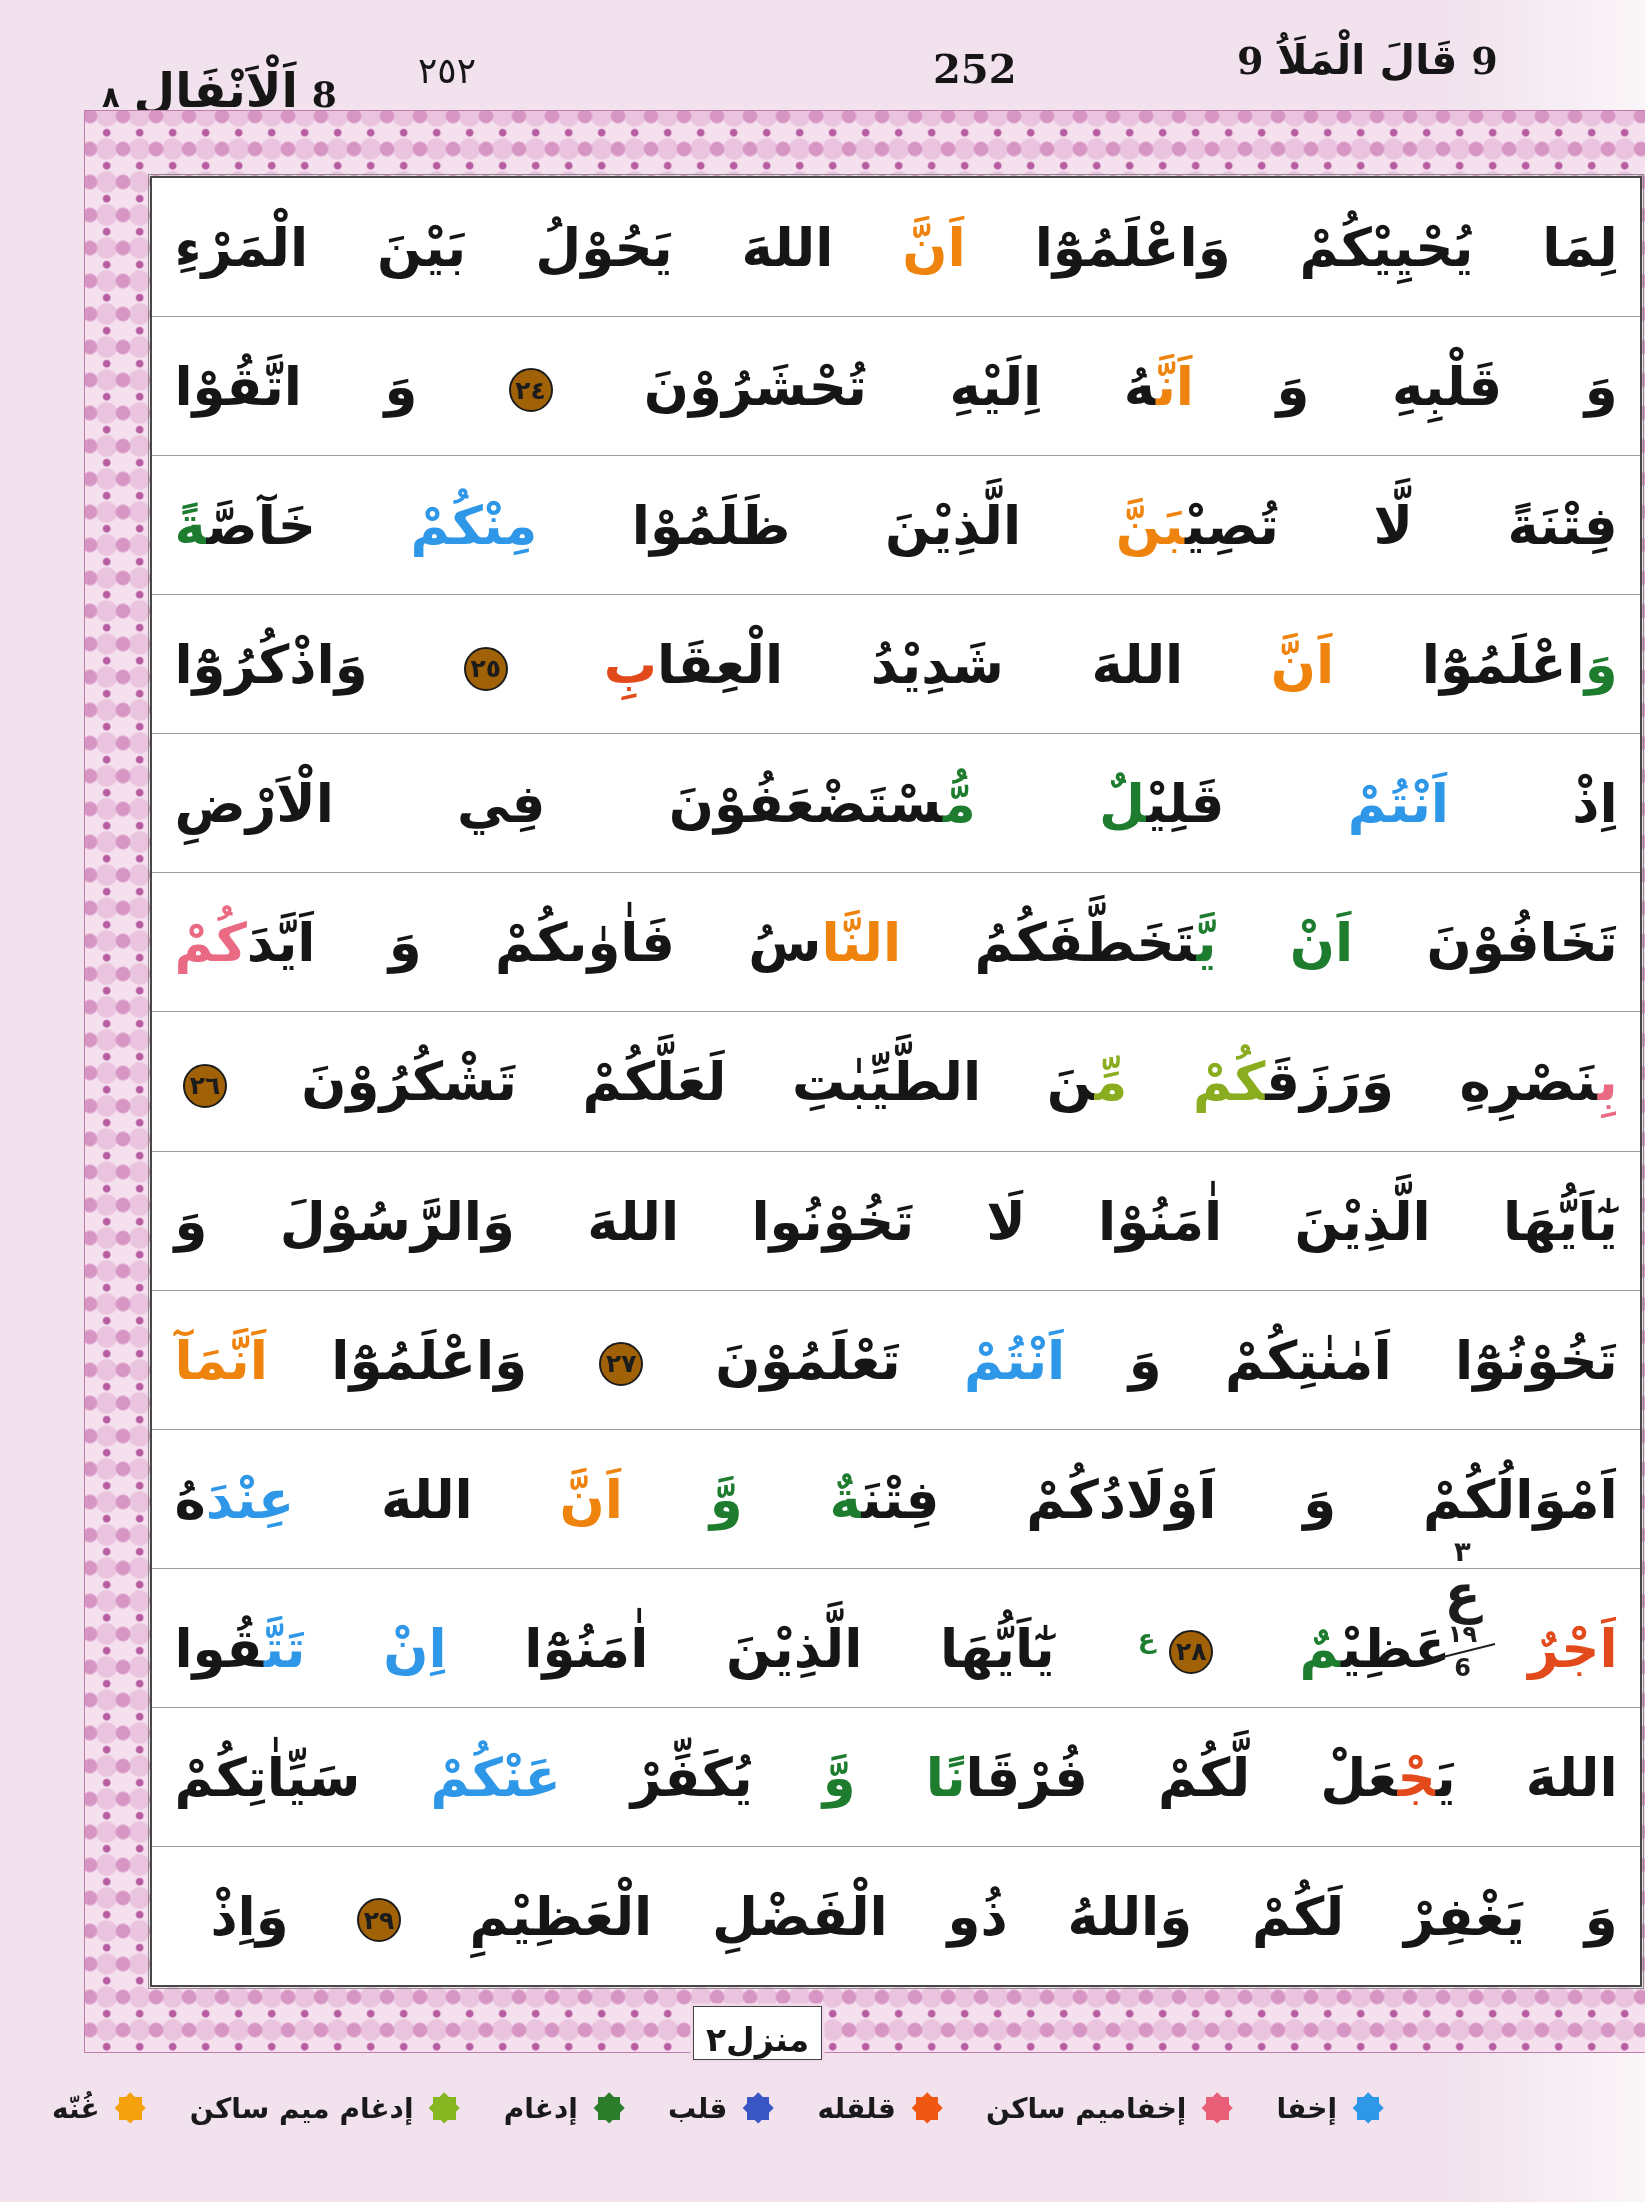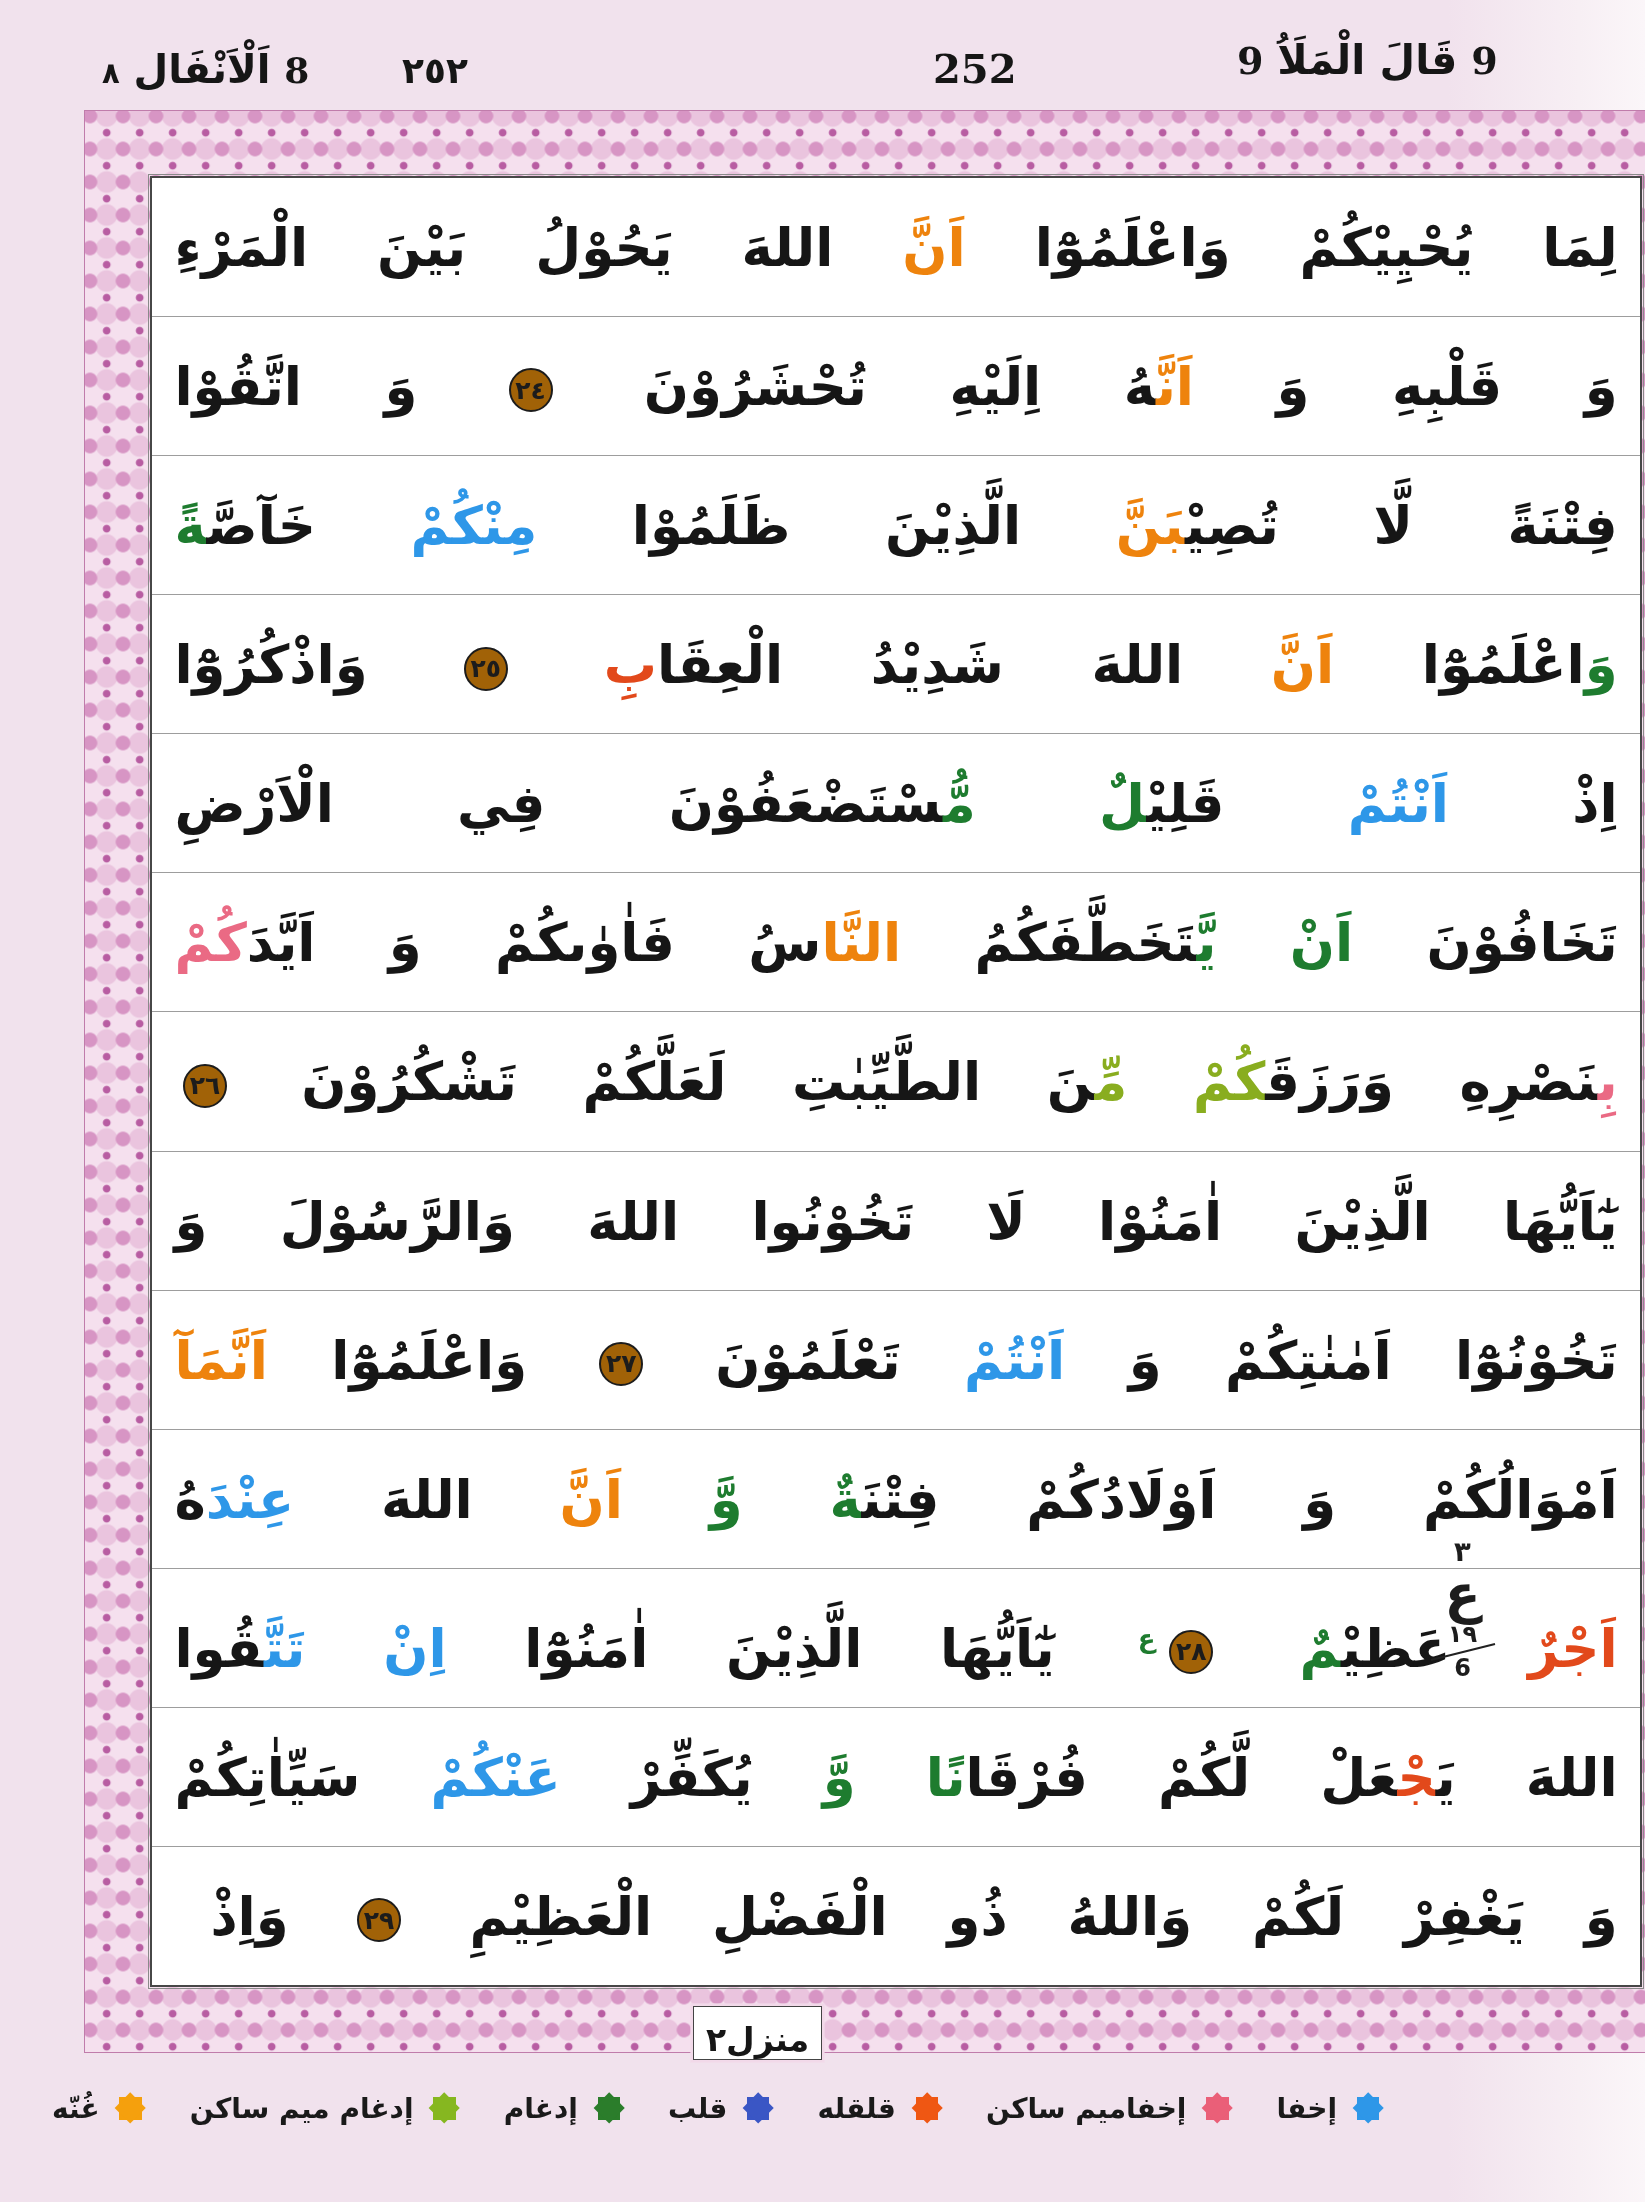--- a/index.html
+++ b/index.html
@@ -7,23 +7,23 @@
     width:1646px;height:2203px;position:relative;overflow:hidden;
     background:linear-gradient(90deg,#f1e2ed 0 88%,#f7eff4 96%,#fbf6f9 100%),#f1e2ed;
     background-color:#f1e2ed;
     font-family:"DejaVu Sans",sans-serif;color:#161616;
   }
   
   .hdr{position:absolute;top:24px;left:0;width:100%;height:77px;font-weight:bold;}
   .hdr .blk{position:absolute;display:flex;align-items:baseline;gap:13.8px;white-space:nowrap;}
   .surah-blk{left:102px;top:22.4px;}
   .surah-num-ar{font-size:29px;}
-  .surah-name{font-size:40px;}
+  .surah-name{font-size:48px;margin-top:16px;}
   .surah-num-en{font-size:36px;font-family:"DejaVu Serif",serif;}
-  .pg-ar{position:absolute;left:402px;top:26px;font-size:36px;font-weight:bold;}
+  .pg-ar{position:absolute;left:418px;top:26px;font-size:36px;font-weight:normal;}
   .pg-en{position:absolute;left:933px;top:20.6px;font-size:40px;font-weight:bold;font-family:"DejaVu Serif",serif;}
   .juz-blk{left:1237px;top:12px;}
   .juz-num{font-size:38px;font-family:"DejaVu Serif",serif;}
   .juz-name{font-size:41px;}
   
   .frame{
     position:absolute;left:84px;top:110px;width:1624px;height:1943px;box-sizing:border-box;
     padding:65px;
     background:
       radial-gradient(circle,#b85da2 0 3.4px,transparent 4.3px) 5.2px 5.2px/33px 33px,

